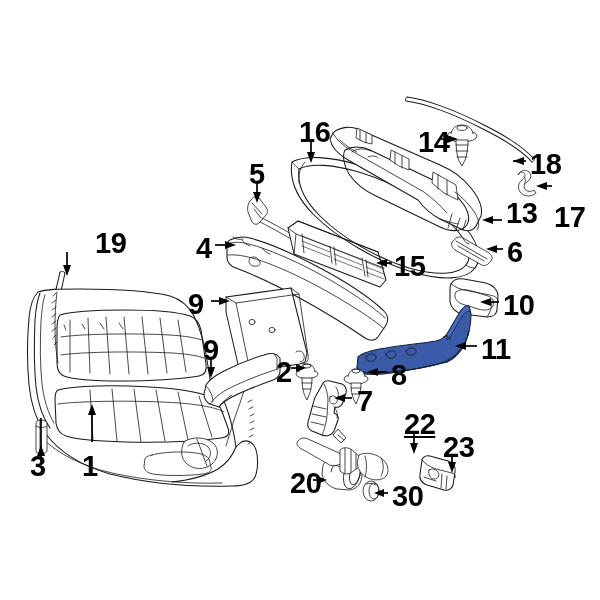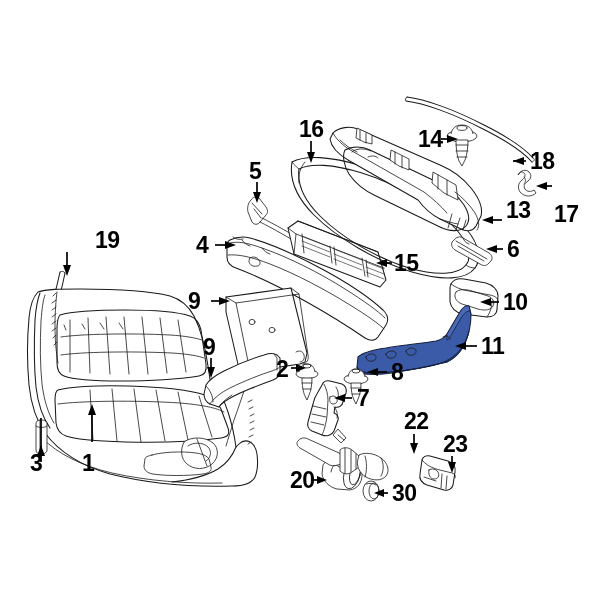--- a/index.html
+++ b/index.html
@@ -3,21 +3,21 @@
 <meta charset="utf-8">
 <style>
   html,body{margin:0;padding:0;background:#ffffff;}
   #stage{
     position:relative;width:600px;height:600px;background:#ffffff;overflow:hidden;
     font-family:"Liberation Sans", sans-serif;
   }
   #artboard{position:absolute;left:0;top:0;width:600px;height:600px;}
   .lbl{
     position:absolute;font-family:"Liberation Sans", sans-serif;
-    font-size:23px;font-weight:700;color:#000;line-height:1;
+    font-size:29px;font-weight:700;color:#000;line-height:1;
     letter-spacing:-0.5px;white-space:nowrap;user-select:none;
   }
   svg{display:block;}
   .ln{fill:none;stroke:#1a1a1a;stroke-width:1.05;stroke-linejoin:round;stroke-linecap:round;}
   .ln-t{fill:none;stroke:#1a1a1a;stroke-width:0.8;stroke-linejoin:round;stroke-linecap:round;}
   .ln-h{fill:none;stroke:#2a2a2a;stroke-width:0.65;stroke-linecap:round;}
   .fillw{fill:#ffffff;stroke:#1a1a1a;stroke-width:1.05;stroke-linejoin:round;}
   .fillw-t{fill:#ffffff;stroke:#1a1a1a;stroke-width:0.8;stroke-linejoin:round;}
   .arrow{fill:none;stroke:#000;stroke-width:1.7;stroke-linecap:butt;}
   .arrowhead{fill:#000;stroke:none;}
@@ -427,16 +427,16 @@
   <div class="lbl" style="left:188px;top:290px;">9</div>
   <div class="lbl" style="left:506px;top:199px;">13</div>
   <div class="lbl" style="left:418px;top:128px;">14</div>
   <div class="lbl" style="left:394px;top:252px;">15</div>
   <div class="lbl" style="left:299px;top:118px;">16</div>
   <div class="lbl" style="left:554px;top:175px;margin-top:28px;">17</div>
   <div class="lbl" style="left:530px;top:150px;">18</div>
   <div class="lbl" style="left:55px;top:229px;margin-left:40px;">19</div>
   <div class="lbl" style="left:290px;top:469px;">20</div>
   <div class="lbl" style="left:392px;top:482px;">30</div>
-  <div class="lbl" style="left:404px;top:410px;">22</div>
+  <div class="lbl" style="left:404px;top:410px;text-decoration:underline;">22</div>
   <div class="lbl" style="left:443px;top:433px;">23</div>
 
 </div>
 
 </body></html>

